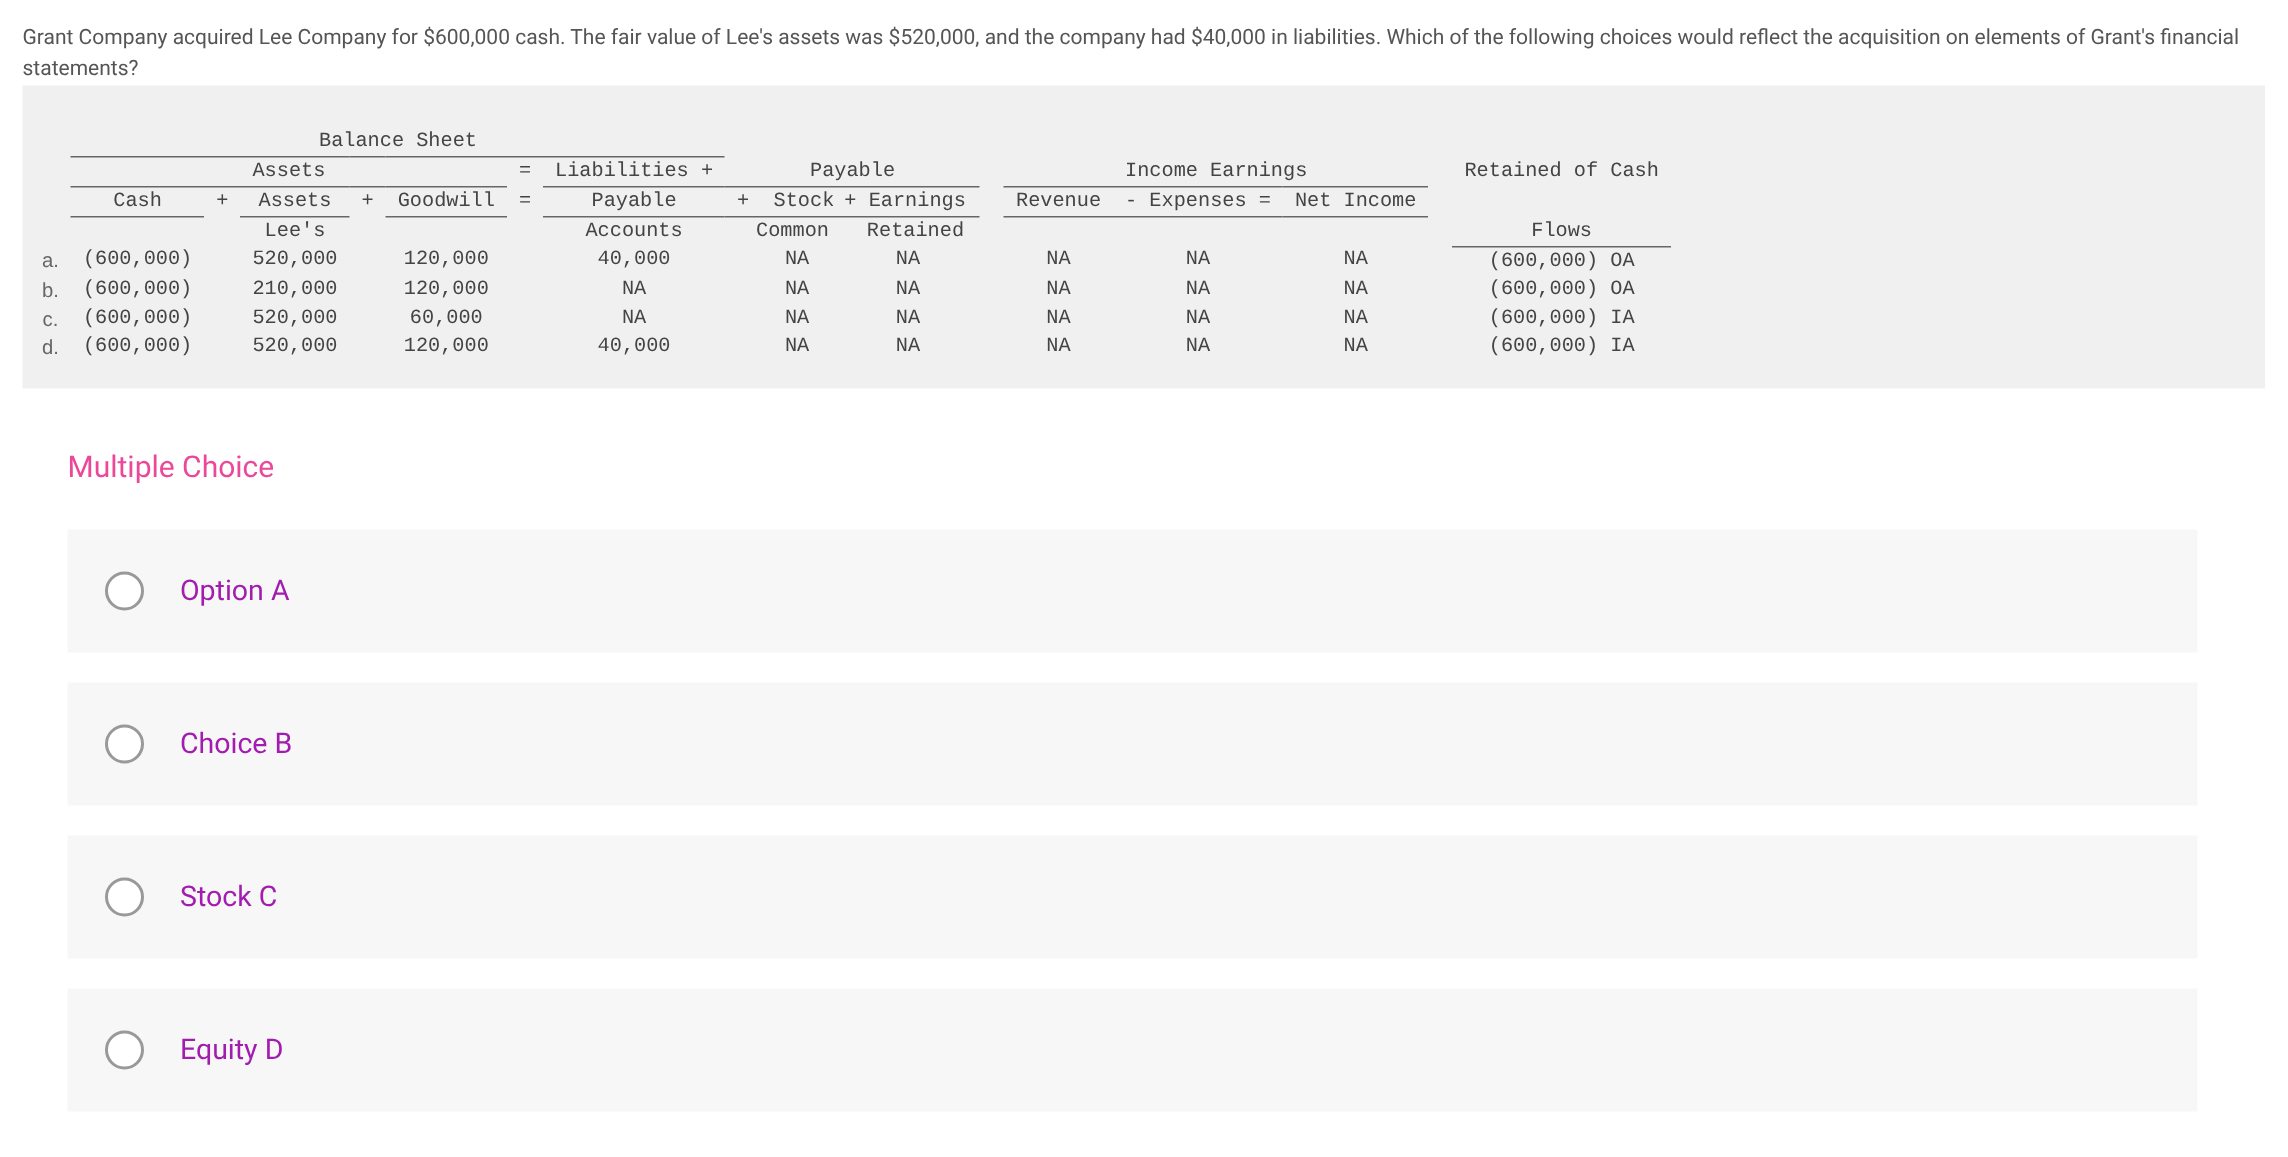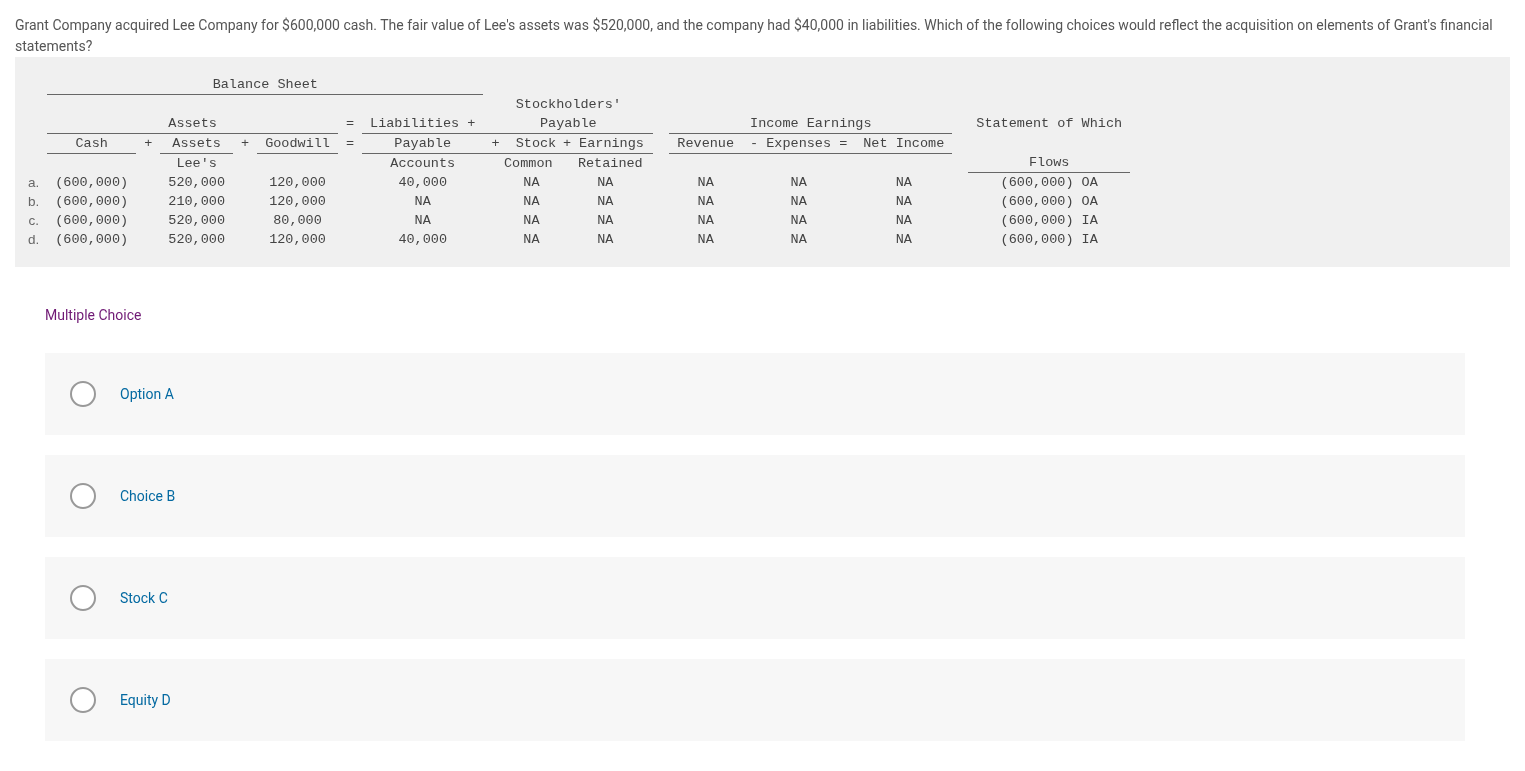--- a/index.html
+++ b/index.html
@@ -22,32 +22,33 @@
       margin-bottom: 40px;
     }
     .table-wrap {
       padding: 8px 20px 8px 5px;
     }
     table.data-table {
       font-family: "Courier New", Courier, monospace;
       font-size: 13.5px;
       border-collapse: collapse;
       color: #444;
+      margin-top: 10px;
     }
     table.data-table td, table.data-table th {
       padding: 2px 8px;
       text-align: center;
       white-space: nowrap;
       font-weight: normal;
     }
     .underline { border-bottom: 1px solid #666; }
     .row-label { text-align: left; padding-left: 20px; padding-right: 10px; font-family: -apple-system, Arial, sans-serif; color: #666; }
     .mc-label {
-      color: #701a75;
-      font-size: 14px;
+      color: #ec4899;
+      font-size: 20px;
       margin: 0 0 30px 30px;
     }
     .option-box {
       background: #f7f7f7;
       margin: 0 0 20px 30px;
       padding: 28px 25px;
       width: 1420px;
       max-width: calc(100% - 30px);
       display: flex;
       align-items: center;
@@ -55,70 +56,53 @@
       cursor: pointer;
     }
     .radio-circle {
       width: 26px;
       height: 26px;
       border: 2px solid #999;
       border-radius: 50%;
       flex-shrink: 0;
       background: #fff;
     }
-    .option-text { color: #0369a1; font-size: 14px; }
+    .option-text { color: #a21caf; font-size: 19px; }
     .spacer-col { width: 15px; }
   </style>
 </head>
 <body>
 
 <div class="question-text">Grant Company acquired Lee Company for $600,000 cash. The fair value of Lee's assets was $520,000, and the company had $40,000 in liabilities. Which of the following choices would reflect the acquisition on elements of Grant's financial statements?</div>
 
 <div class="table-container">
   <div class="table-wrap">
   <table class="data-table">
     <tbody>
           <tr>
       <td></td>
       <td colspan="7" class="underline">Balance Sheet</td>
       <td></td>
             <td></td>
-            <td></td>
-            <td></td>
-            <td></td>
-            <td></td>
-            <td></td>
-    </tr>
-    <tr>
-      <td></td>
-      <td></td>
-            <td></td>
-            <td></td>
-            <td></td>
-            <td></td>
-            <td></td>
-            <td></td>
-      <td>Stockholders'</td>
-      <td></td>
             <td></td>
             <td></td>
             <td></td>
             <td></td>
             <td></td>
     </tr>
     <tr>
       <td></td>
       <td colspan="5" class="underline">Assets</td>
       <td>=</td>
       <td class="underline"><span>Liabilities</span> +</td>
       <td class="underline">Payable</td>
       <td class="spacer-col"></td>
       <td colspan="3" class="underline">Income Earnings</td>
       <td class="spacer-col"></td>
-      <td>Statement of Which</td>
+      <td>Retained of Cash</td>
     </tr>
     <tr>
       <td></td>
       <td class="underline">Cash</td>
       <td>+</td>
       <td class="underline">Assets</td>
       <td>+</td>
       <td class="underline">Goodwill</td>
       <td>=</td>
       <td class="underline">Payable</td>
@@ -187,21 +171,21 @@
       <td>NA</td>
       <td></td>
       <td>(600,000) OA</td>
     </tr>
     <tr>
       <td class="row-label">c.</td>
       <td>(600,000)</td>
             <td></td>
       <td>520,000</td>
             <td></td>
-      <td>80,000</td>
+      <td>60,000</td>
             <td></td>
       <td>NA</td>
       <td><span style="display:inline-block;width:48%;">NA</span><span style="display:inline-block;width:48%;">NA</span></td>
       <td></td>
       <td>NA</td>
       <td>NA</td>
       <td>NA</td>
       <td></td>
       <td>(600,000) IA</td>
     </tr>

